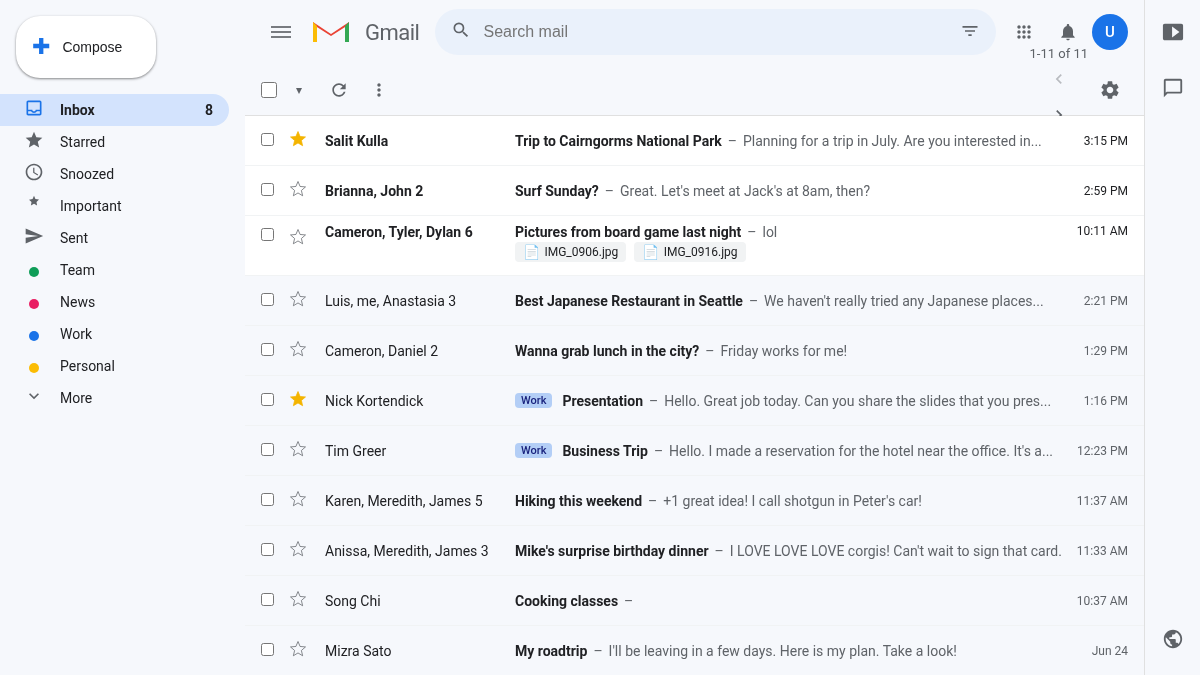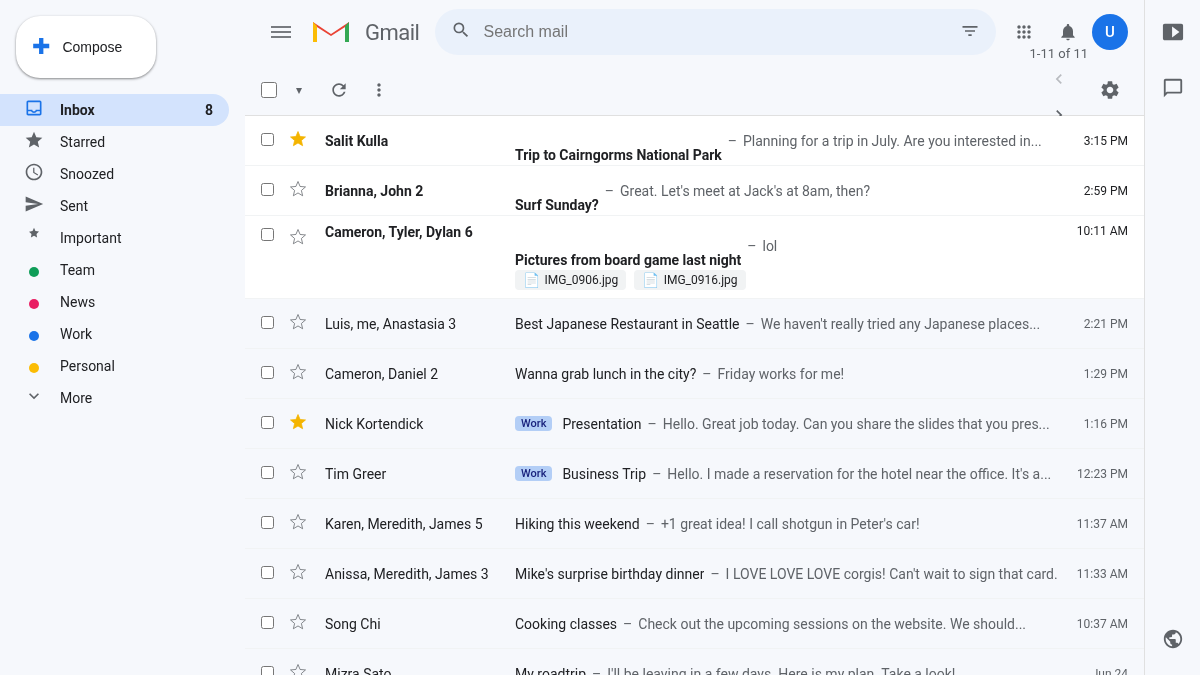--- a/index.html
+++ b/index.html
@@ -216,21 +216,21 @@
       align-items: center;
       padding: 0 16px;
       height: 50px;
       border-bottom: 1px solid #f1f3f4;
       cursor: pointer;
       position: relative;
       background: #fff;
     }
     .email-row.unread { background: #fff; }
     .email-row.unread .sender { font-weight: 700; }
-    .email-row.unread .subject { font-weight: 700; margin-top: 28px; }
+    .email-row.unread .subject { font-weight: 700; }
     .email-row.read { background: #f6f8fc; }
 
     .row-check {
       width: 20px;
       margin-right: 8px;
     }
     .row-check input[type=checkbox] { cursor: pointer; }
     .row-star {
       width: 24px;
       margin-right: 12px;
@@ -254,20 +254,21 @@
       align-items: center;
       overflow: hidden;
       gap: 6px;
     }
     .subject {
       font-size: 14px;
       white-space: nowrap;
       overflow: hidden;
       text-overflow: ellipsis;
       max-width: 340px;
+      font-weight: bold;
     }
     .preview {
       font-size: 14px;
       color: #5f6368;
       white-space: nowrap;
       overflow: hidden;
       text-overflow: ellipsis;
       font-weight: 400;
     }
     .dash { color: #5f6368; }
@@ -373,30 +374,30 @@
         <span class="nav-label">Starred</span>
       </div>
       <div class="nav-item">
         <span class="nav-icon" style="color:#5f6368"><svg width="20" height="20" viewBox="0 0 24 24" fill="currentColor">
             <path d="M12 2C6.48 2 2 6.48 2 12s4.48 10 10 10 10-4.48 10-10S17.52 2 12 2zm0 18c-4.42 0-8-3.58-8-8s3.58-8 8-8 8 3.58 8 8-3.58 8-8 8zm.5-13H11v6l5.25 3.15.75-1.23-4.5-2.67z"></path>
           </svg></span>
         <span class="nav-label">Snoozed</span>
       </div>
       <div class="nav-item">
         <span class="nav-icon" style="color:#5f6368"><svg width="20" height="20" viewBox="0 0 24 24" fill="currentColor">
-            <path d="M2.01 21L23 12 2.01 3 2 10l15 2-15 2z"></path>
-          </svg></span>
-        <span class="nav-label">Sent</span>
-      </div>
-      <div class="nav-item">
-        <span class="nav-icon" style="color:#5f6368"><svg width="20" height="20" viewBox="0 0 24 24" fill="currentColor">
             <path d="M12 2l3.09 6.26L22 9.27l-5 4.87 1.18 6.88L12 17.77l-6.18 3.25L7 14.14 2 9.27l6.91-1.01z" opacity="0"></path>
             <path d="M12 2l-1.73 4.13L6 6.82l3 2.92-.71 4.13L12 11.77l3.71 1.95-.71-4.08 3-2.92-4.27-.69z"></path>
           </svg></span>
         <span class="nav-label">Important</span>
+      </div>
+      <div class="nav-item">
+        <span class="nav-icon" style="color:#5f6368"><svg width="20" height="20" viewBox="0 0 24 24" fill="currentColor">
+            <path d="M2.01 21L23 12 2.01 3 2 10l15 2-15 2z"></path>
+          </svg></span>
+        <span class="nav-label">Sent</span>
       </div>
       <div class="nav-item">
         <span class="nav-icon"><span style="width:10px;height:10px;border-radius:50%;background:#0f9d58;display:inline-block;"></span></span>
         <span class="nav-label">Team</span>
       </div>
       <div class="nav-item">
         <span class="nav-icon"><span style="width:10px;height:10px;border-radius:50%;background:#e91e63;display:inline-block;"></span></span>
         <span class="nav-label">News</span>
       </div>
       <div class="nav-item">
@@ -689,21 +690,20 @@
     <div class="row-star ">
       <svg width="18" height="18" viewBox="0 0 24 24">
             <path d="M12 17.27L18.18 21l-1.64-7.03L22 9.24l-7.19-.61L12 2 9.19 8.63 2 9.24l5.46 4.73L5.82 21z" fill="none" stroke="#5f6368" stroke-width="1"></path>
           </svg>
     </div>
     <div class="sender">Song Chi</div>
     <div class="email-body">
 
     <span class="subject">Cooking classes</span>
     <span class="dash"> – </span>
-    <span class="preview">Check out the upcoming sessions on the website. We should...</span>
   </div>
     <div class="timestamp">10:37 AM</div>
   </div>
       <div class="email-row read">
     <div class="row-check">
       <input type="checkbox" style="">
     </div>
     <div class="row-star ">
       <svg width="18" height="18" viewBox="0 0 24 24">
             <path d="M12 17.27L18.18 21l-1.64-7.03L22 9.24l-7.19-.61L12 2 9.19 8.63 2 9.24l5.46 4.73L5.82 21z" fill="none" stroke="#5f6368" stroke-width="1"></path>

